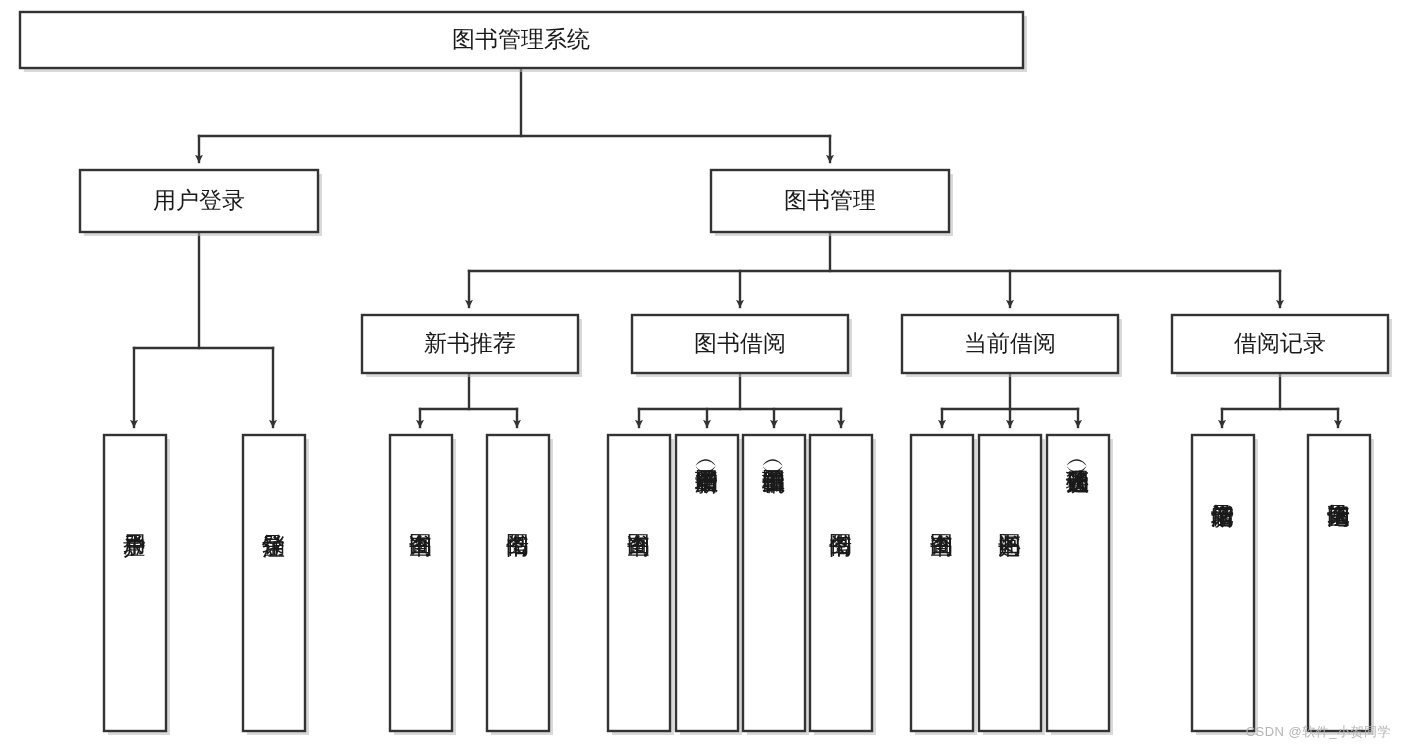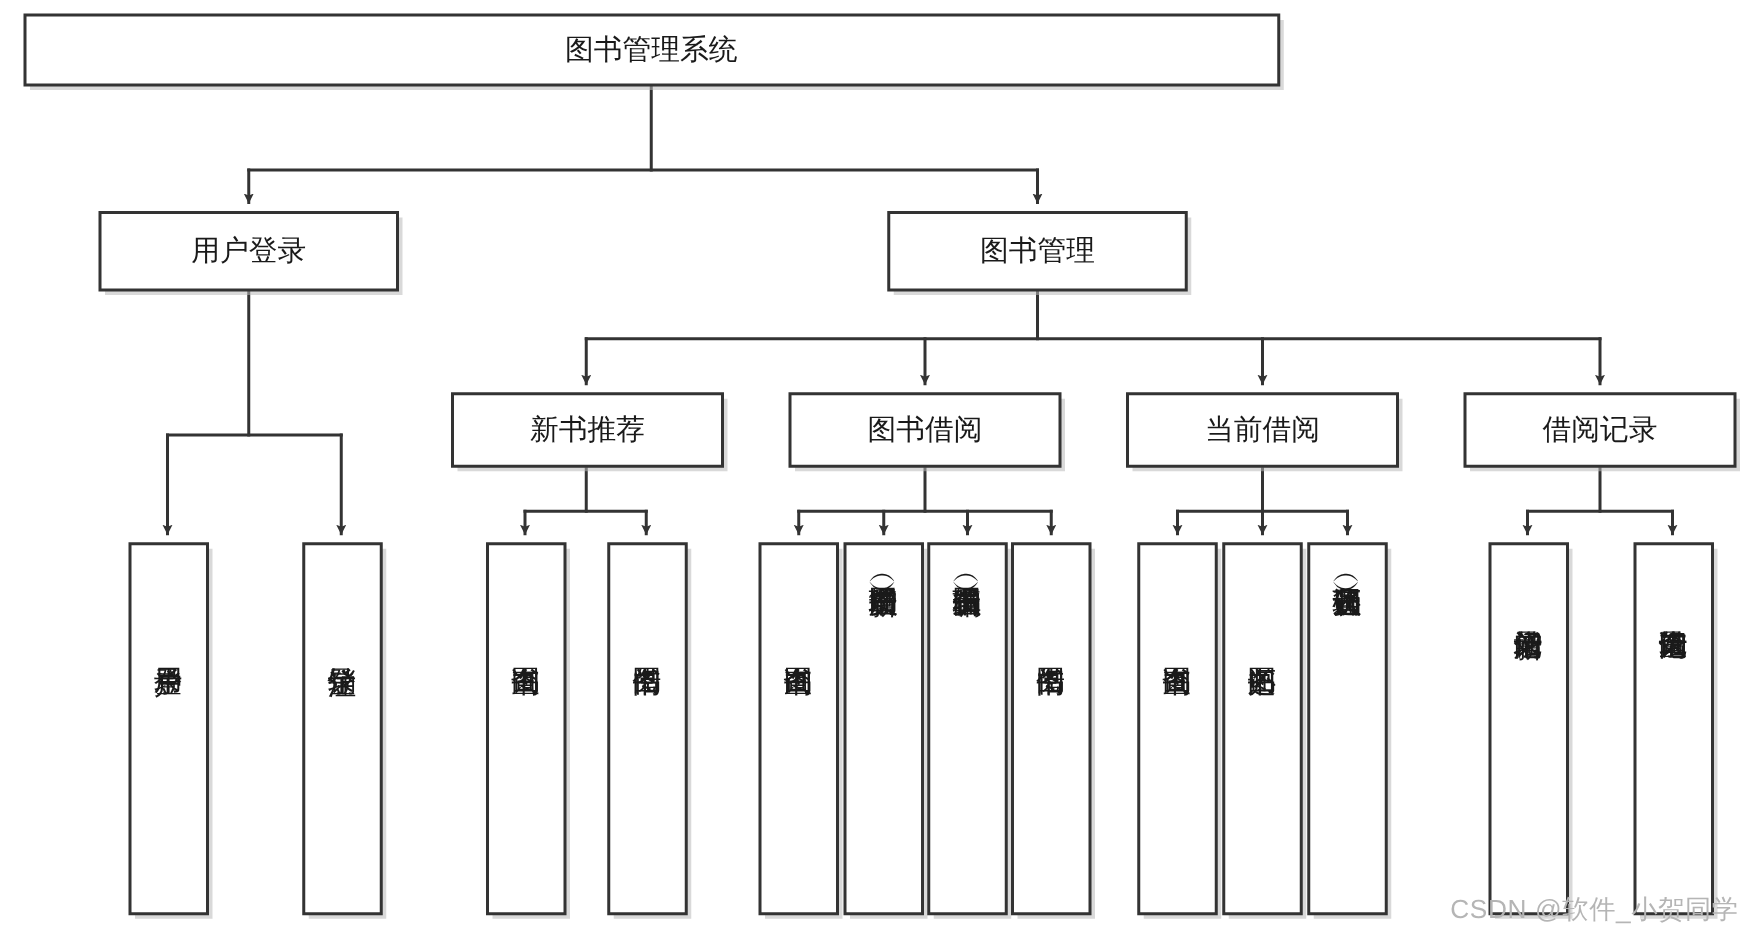--- a/index.html
+++ b/index.html
@@ -52,21 +52,21 @@
     fill: #1a1a1a;
     font-family: "Liberation Sans", sans-serif;
     font-size: 23px;
     text-anchor: middle;
   }
   .watermark {
     position: absolute;
     right: 14px;
     bottom: 6px;
     font-family: "Liberation Sans", sans-serif;
-    font-size: 21px;
+    font-size: 13px;
     color: #b5b5b5;
     white-space: nowrap;
     letter-spacing: 0.5px;
     user-select: none;
   }
 </style>
 </head>
 <body>
 
 <div id="diagram-root">

